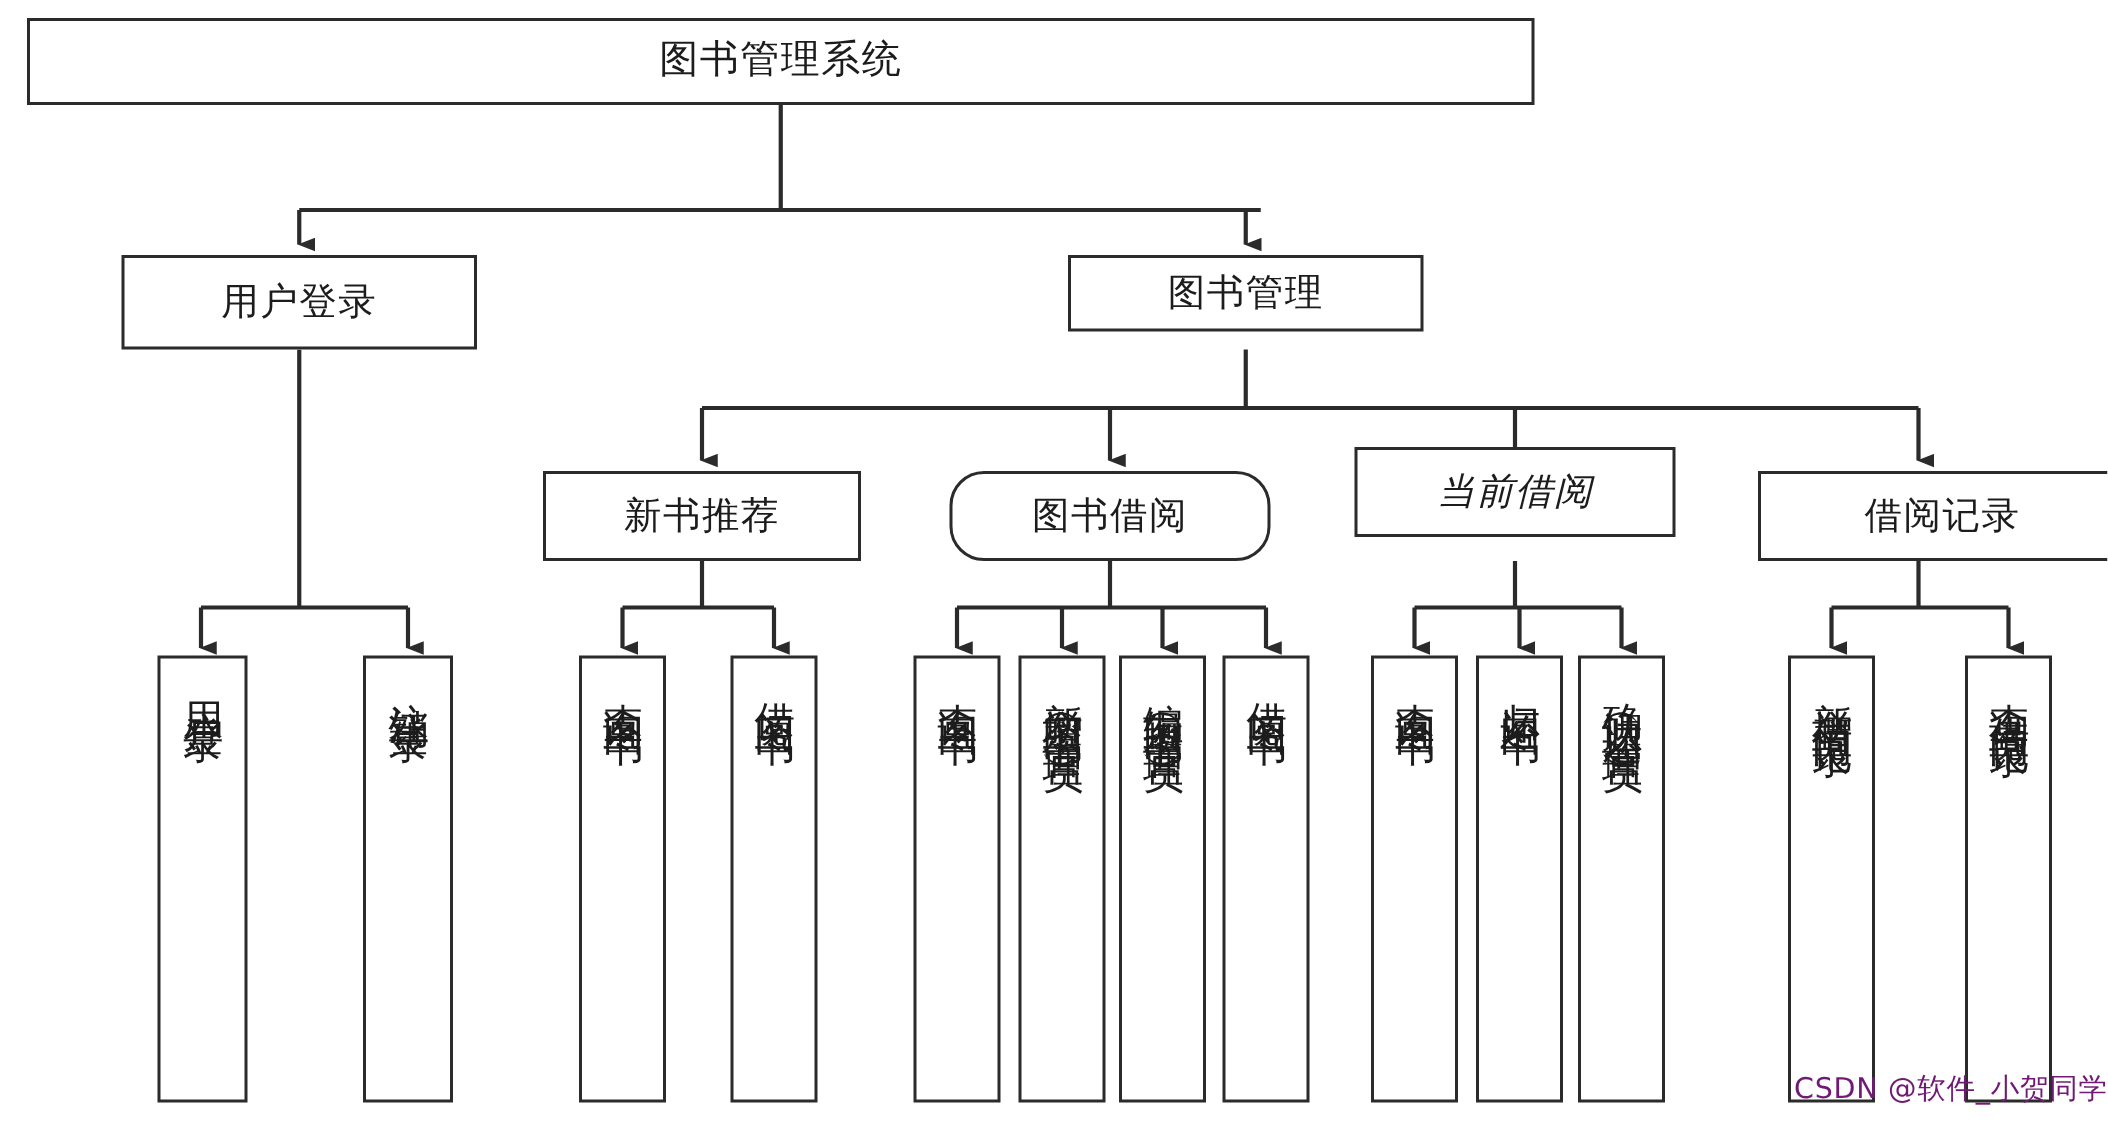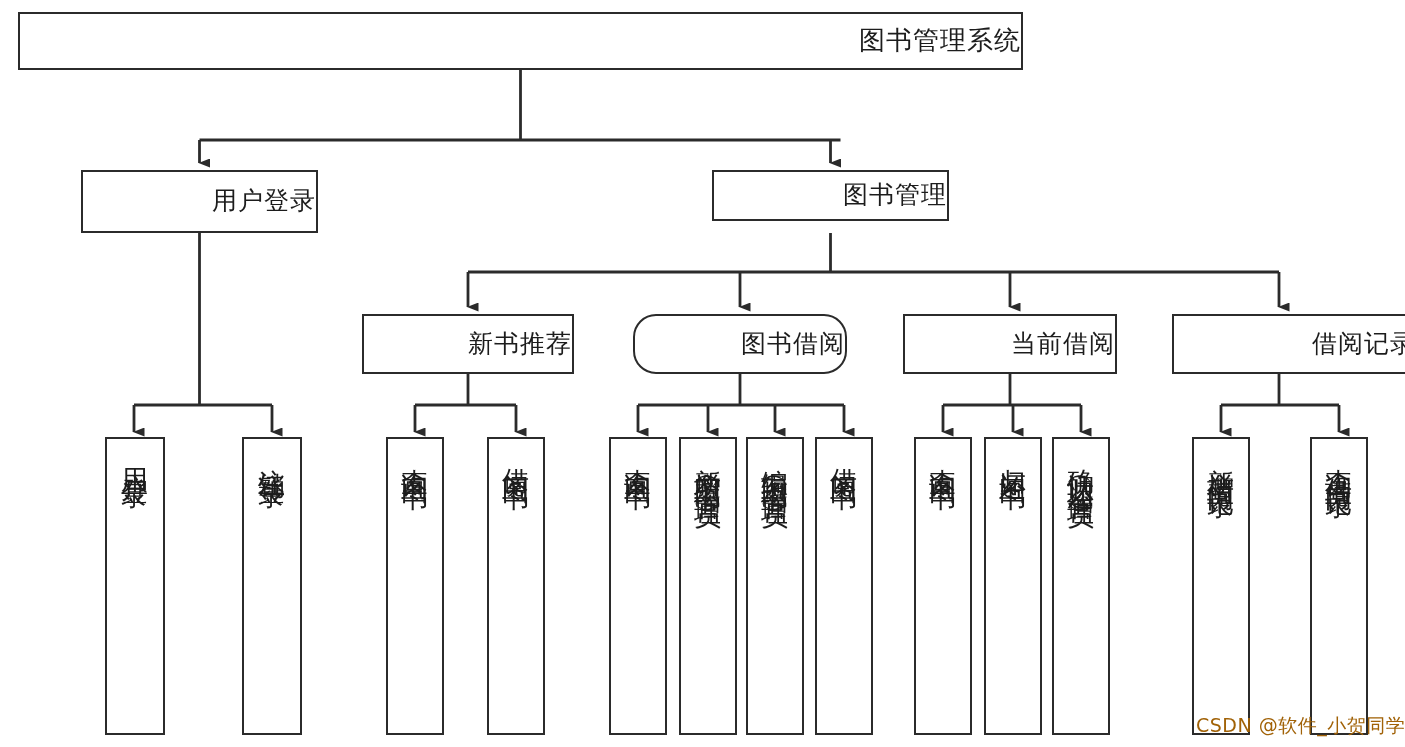--- a/index.html
+++ b/index.html
@@ -25,21 +25,21 @@
     height: 747px;
     pointer-events: none;
   }
   .node {
     position: absolute;
     box-sizing: border-box;
     border: 2.5px solid #2b2b2b;
     background: #ffffff;
     display: flex;
     align-items: center;
-    justify-content: flex-end;
+    justify-content: center;
     color: #1c1c1c;
   }
   .node .label {
     display: block;
     text-align: center;
     line-height: 1.05;
   }
   
   .node.h .label {
     font-size: 25px;
@@ -59,21 +59,21 @@
     writing-mode: vertical-rl;
     text-orientation: upright;
     font-size: 27px;
     letter-spacing: 5px;
     line-height: 1;
     white-space: nowrap;
   }
   .watermark {
     position: absolute;
     font-size: 19px;
-    color: #a16207;
+    color: #701a75;
     letter-spacing: 0.5px;
     white-space: nowrap;
     font-family: "DejaVu Sans", "Liberation Sans", sans-serif;
   }
 </style>
 </head>
 <body>
 
 <div id="stage">
 
@@ -137,21 +137,21 @@
   <div class="node h" style="left:712px; top:170px; width:237px; height:51px;">
     <span class="label">图书管理</span>
   </div>
 
   <div class="node h" style="left:362px; top:314px; width:212px; height:60px;">
     <span class="label">新书推荐</span>
   </div>
   <div class="node h" style="left:633px; top:314px; width:214px; height:60px;border-radius:23px;">
     <span class="label">图书借阅</span>
   </div>
-  <div class="node h" style="left:903px; top:314px; width:214px; height:60px;">
+  <div class="node h" style="left:903px; top:298px; width:214px; height:60px;font-style:italic;">
     <span class="label">当前借阅</span>
   </div>
   <div class="node h" style="left:1172px; top:314px; width:246px; height:60px;">
     <span class="label">借阅记录</span>
   </div>
 
   <div class="node v" style="left:105px; top:437px; width:60px; height:298px;">
     <span class="label">用户登录</span>
   </div>
   <div class="node v" style="left:242px; top:437px; width:60px; height:298px;">

